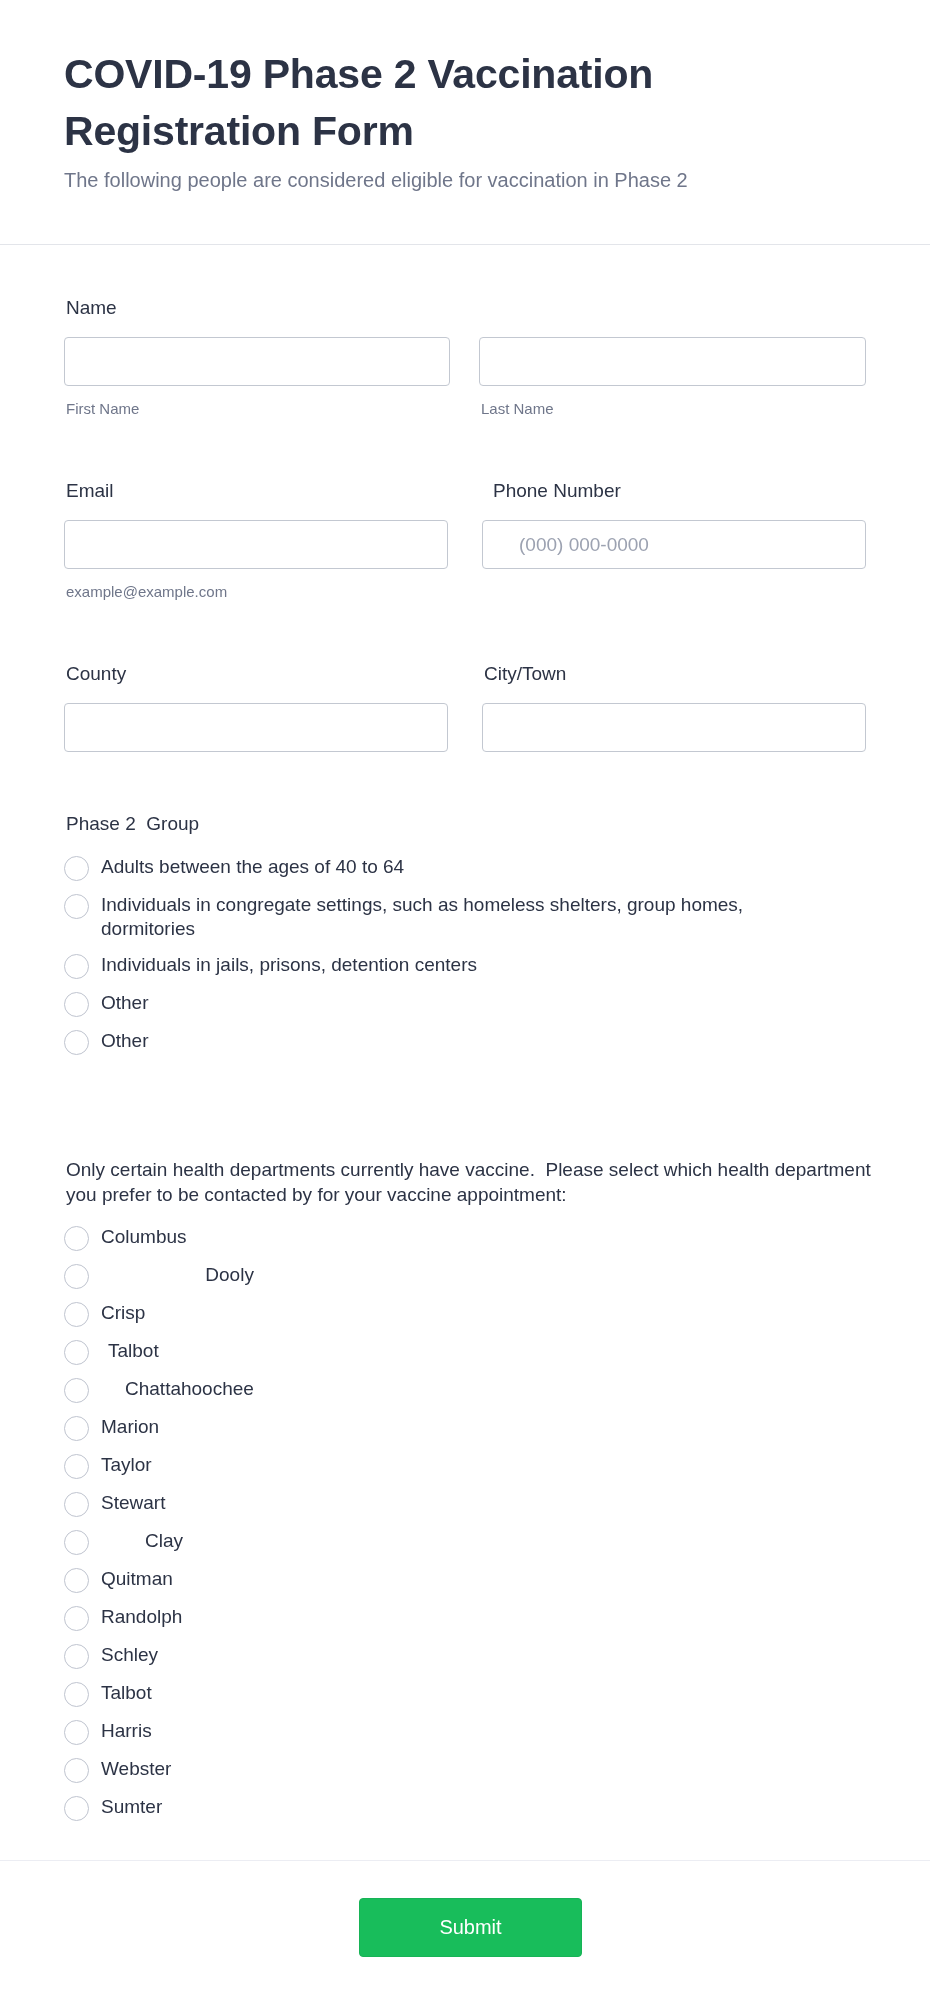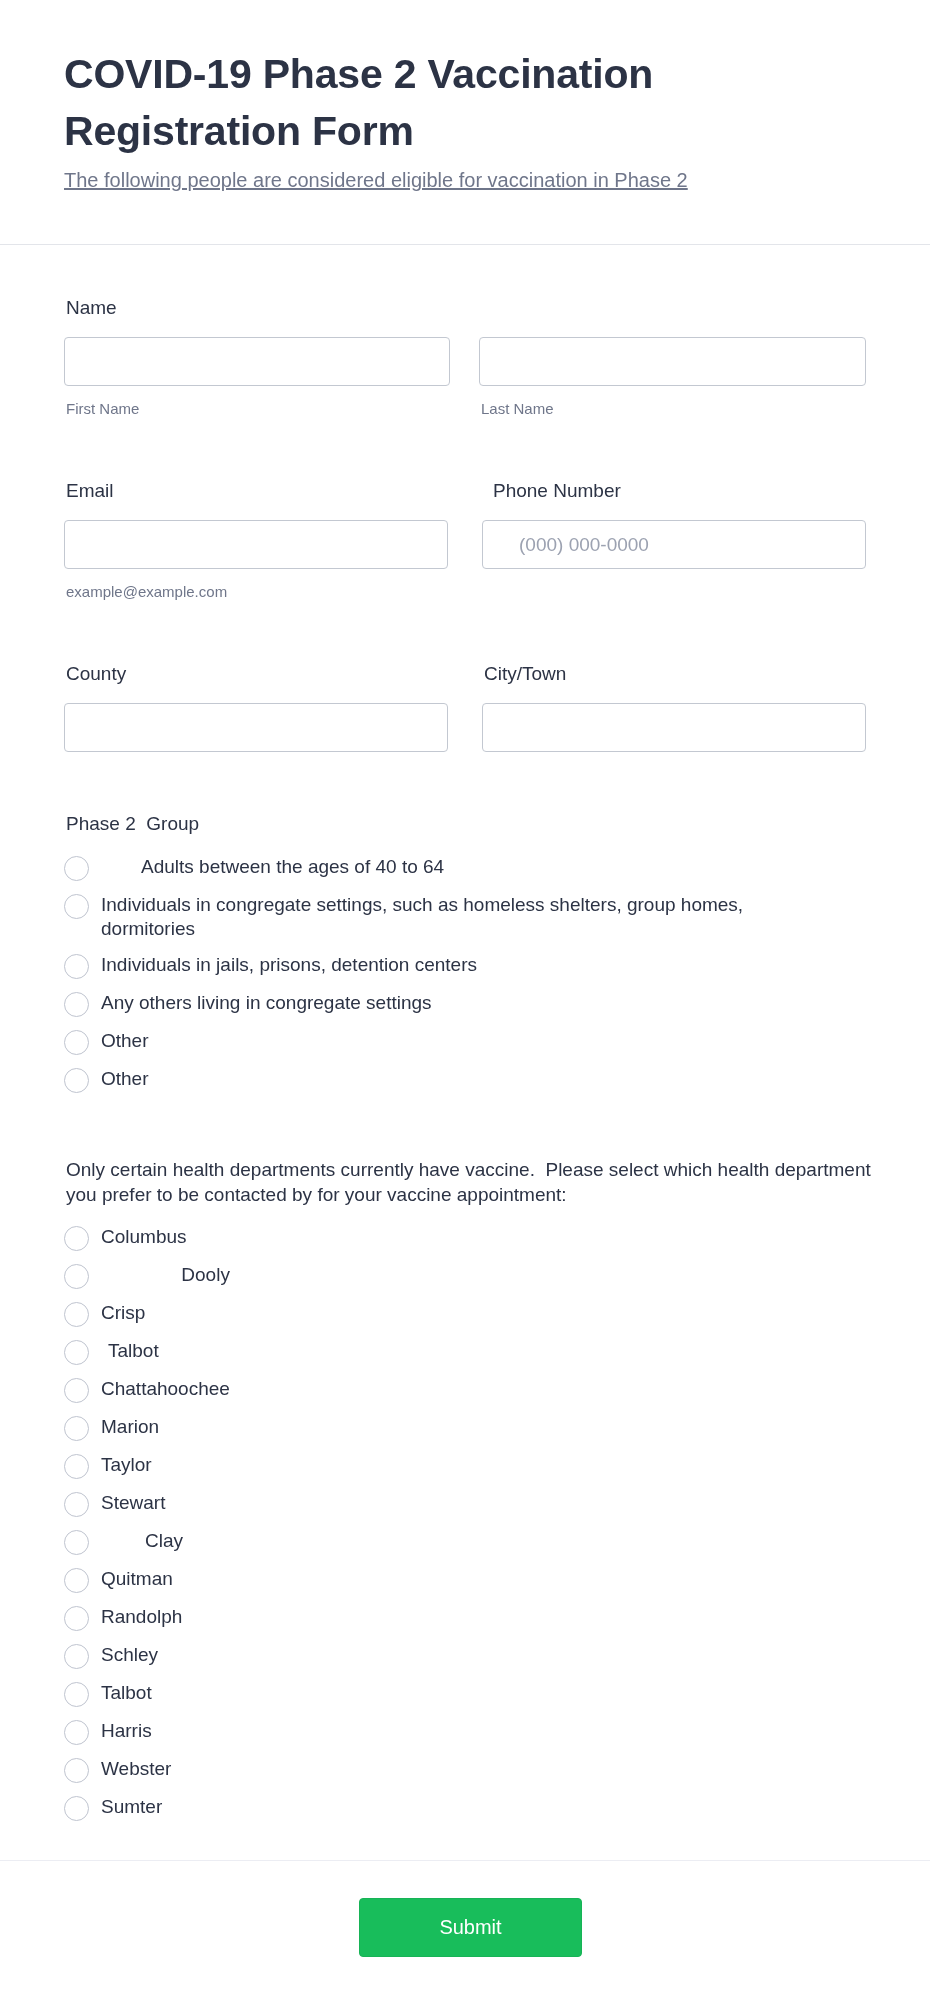--- a/index.html
+++ b/index.html
@@ -15,21 +15,21 @@
       position: absolute; left: 0; top: 0; width: 930px; height: 245px;
       border-bottom: 1px solid #e3e5ea;
     }
     .title {
       position: absolute; left: 64px; top: 46px; width: 760px;
       font-size: 41px; font-weight: bold; line-height: 57px; color: #2c3345;
       letter-spacing: -0.2px;
     }
     .subtitle {
       position: absolute; left: 64px; top: 166px;
-      font-size: 20px; color: #6f768a; line-height: 28px; text-decoration: underline;
+      font-size: 20px; color: #6f768a; line-height: 28px;
     }
     .label {
       position: absolute; font-size: 19px; color: #2c3345; line-height: 26px;
     }
     .input {
       position: absolute; height: 49px;
       border: 1px solid #c3c8d1; border-radius: 4px; background: #fff;
       font-family: "Liberation Sans", sans-serif; font-size: 19px; color: #2c3345;
       padding: 0 13px; outline: none;
     }
@@ -83,35 +83,31 @@
 
 <div class="label" style="left:66px; top:661px;">County</div>
 <input class="input" style="left: 64px; top: 703px; width: 384px;" value="">
 
 <div class="label" style="left:484px; top:661px;">City/Town</div>
 <input class="input" style="left: 482px; top: 703px; width: 384px;" value="">
 
 <div class="label" style="left:66px; top:811px; white-space:pre;">Phase 2  Group</div>
 
 <div class="radio-list" style="top:855px;">
-  <div class="radio-item" style="height:38px;gap:40px;">
+  <div class="radio-item" style="height:38px;">
     <span class="radio-circle"></span>
     <span class="radio-label">Adults between the ages of 40 to 64</span>
   </div>
   <div class="radio-item" style="height:60px;">
     <span class="radio-circle"></span>
     <span class="radio-label">Individuals in congregate settings, such as homeless shelters, group homes, dormitories</span>
   </div>
   <div class="radio-item" style="height:38px;">
     <span class="radio-circle"></span>
     <span class="radio-label">Individuals in jails, prisons, detention centers</span>
-  </div>
-  <div class="radio-item" style="height:38px;">
-    <span class="radio-circle"></span>
-    <span class="radio-label">Any others living in congregate settings</span>
   </div>
   <div class="radio-item" style="height:38px;">
     <span class="radio-circle"></span>
     <span class="radio-label">Other</span>
   </div>
   <div class="radio-item" style="height:38px;">
     <span class="radio-circle"></span>
     <span class="radio-label">Other</span>
   </div>
 </div>
@@ -128,21 +124,21 @@
       <span class="radio-label">Dooly</span>
     </div>
   <div class="radio-item" style="height:38px;">
       <span class="radio-circle"></span>
       <span class="radio-label">Crisp</span>
     </div>
   <div class="radio-item" style="height:38px;gap:7px;">
       <span class="radio-circle"></span>
       <span class="radio-label">Talbot</span>
     </div>
-  <div class="radio-item" style="height:38px;">
+  <div class="radio-item" style="height:38px;gap:24px;">
       <span class="radio-circle"></span>
       <span class="radio-label">Chattahoochee</span>
     </div>
   <div class="radio-item" style="height:38px;">
       <span class="radio-circle"></span>
       <span class="radio-label">Marion</span>
     </div>
   <div class="radio-item" style="height:38px;">
       <span class="radio-circle"></span>
       <span class="radio-label">Taylor</span>

